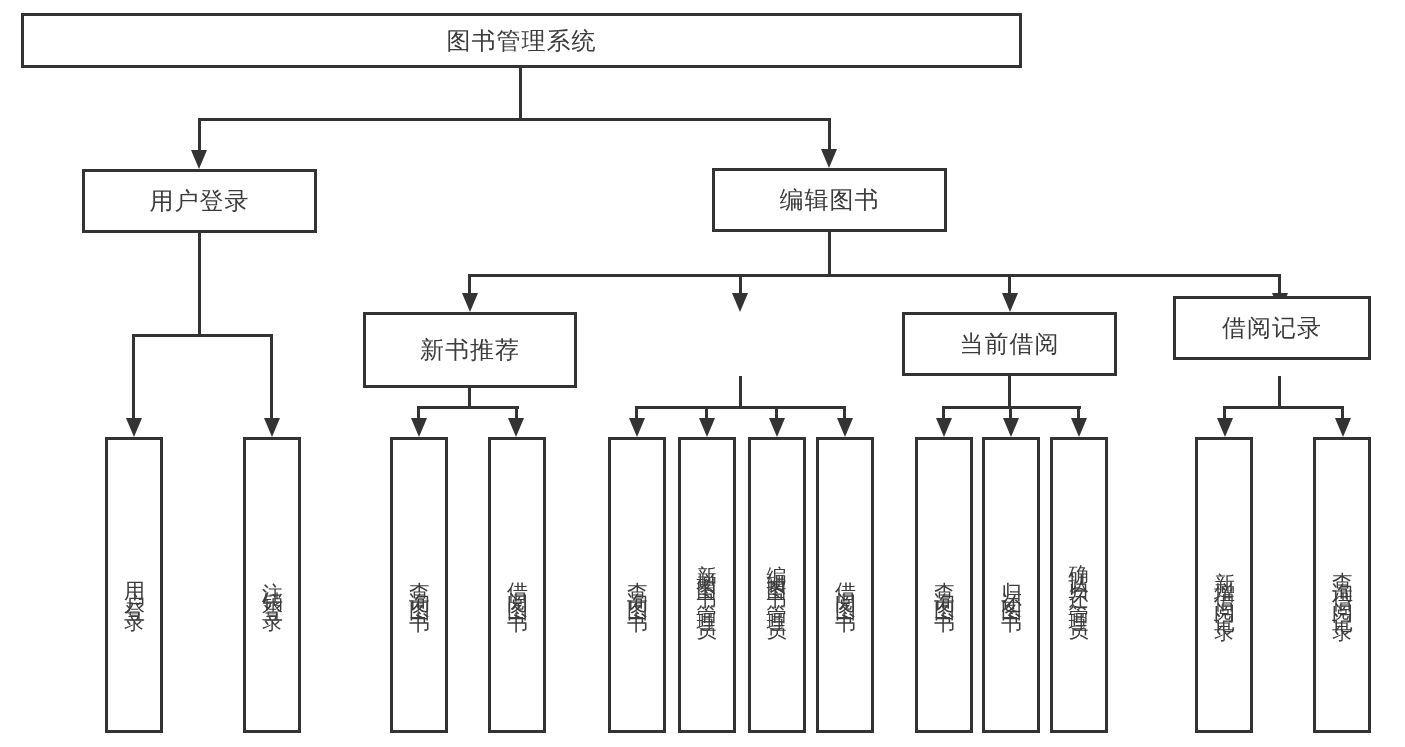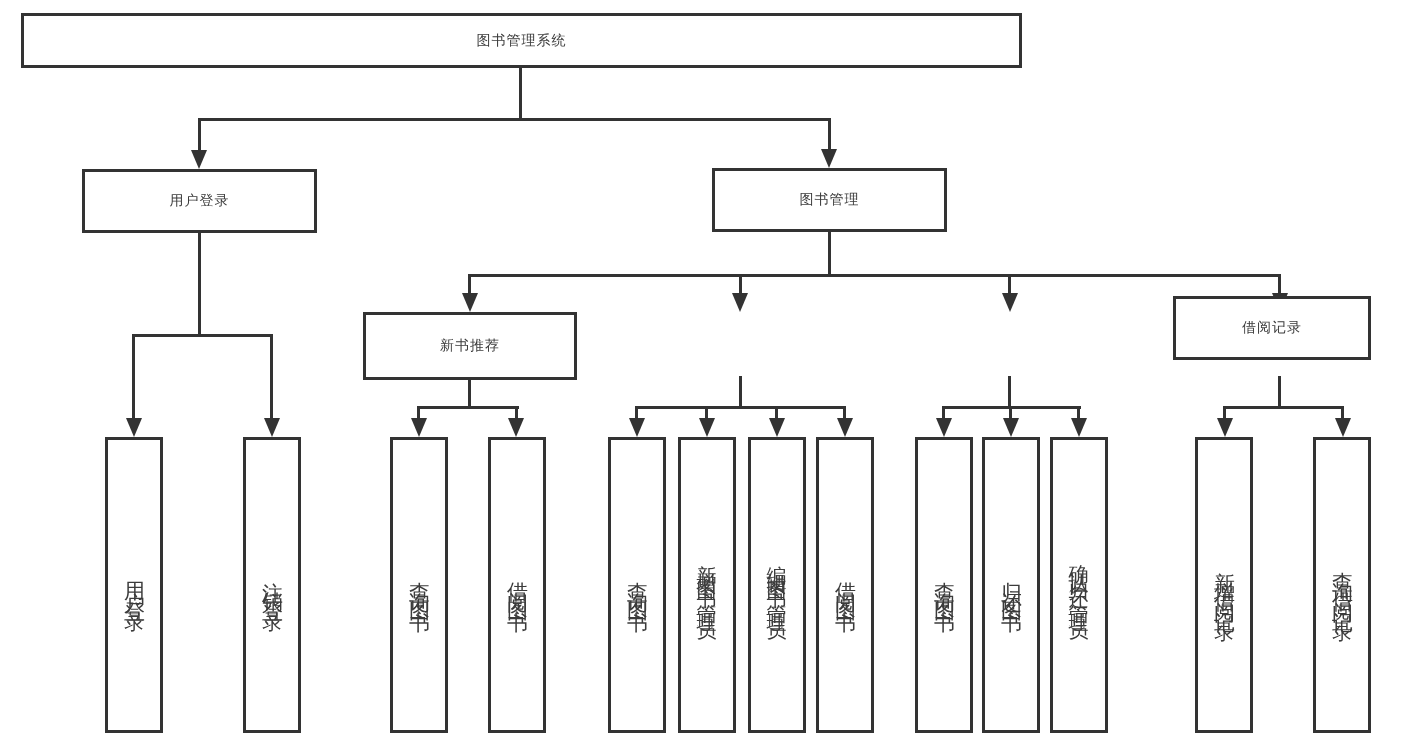--- a/index.html
+++ b/index.html
@@ -15,21 +15,21 @@
   .node {
     position: absolute;
     box-sizing: border-box;
     border: 3px solid #333333;
     background: #ffffff;
     display: flex;
     align-items: center;
     justify-content: center;
   }
   .lbl {
-    font-size: 14px;
+    font-size: 24px;
     color: #3b3b3b;
     letter-spacing: 1px;
     white-space: nowrap;
   }
   .leaf {
     top: 437px;
     width: 58px;
     height: 296px;
   }
   .vlbl {
@@ -129,25 +129,28 @@
   </div>
 
   <div class="node" style="left:21px;top:13px;width:1001px;height:55px">
     <span class="lbl">图书管理系统</span>
   </div>
 
   <div class="node" style="left:82px;top:169px;width:235px;height:64px">
     <span class="lbl">用户登录</span>
   </div>
   <div class="node" style="left:712px;top:168px;width:235px;height:64px">
-    <span class="lbl">图书管理</span>
+    <span class="lbl">编辑图书</span>
   </div>
 
-  <div class="node" style="left:363px;top:312px;width:214px;height:68px">
+  <div class="node" style="left:363px;top:312px;width:214px;height:76px">
     <span class="lbl">新书推荐</span>
+  </div>
+  <div class="node" style="left:902px;top:312px;width:215px;height:64px">
+    <span class="lbl">当前借阅</span>
   </div>
   <div class="node" style="left:1173px;top:296px;width:198px;height:64px">
     <span class="lbl">借阅记录</span>
   </div>
 
   <div class="node leaf" style="left:105px">
     <span class="vlbl">用户登录</span>
   </div>
   <div class="node leaf" style="left:243px">
     <span class="vlbl">注销登录</span>

